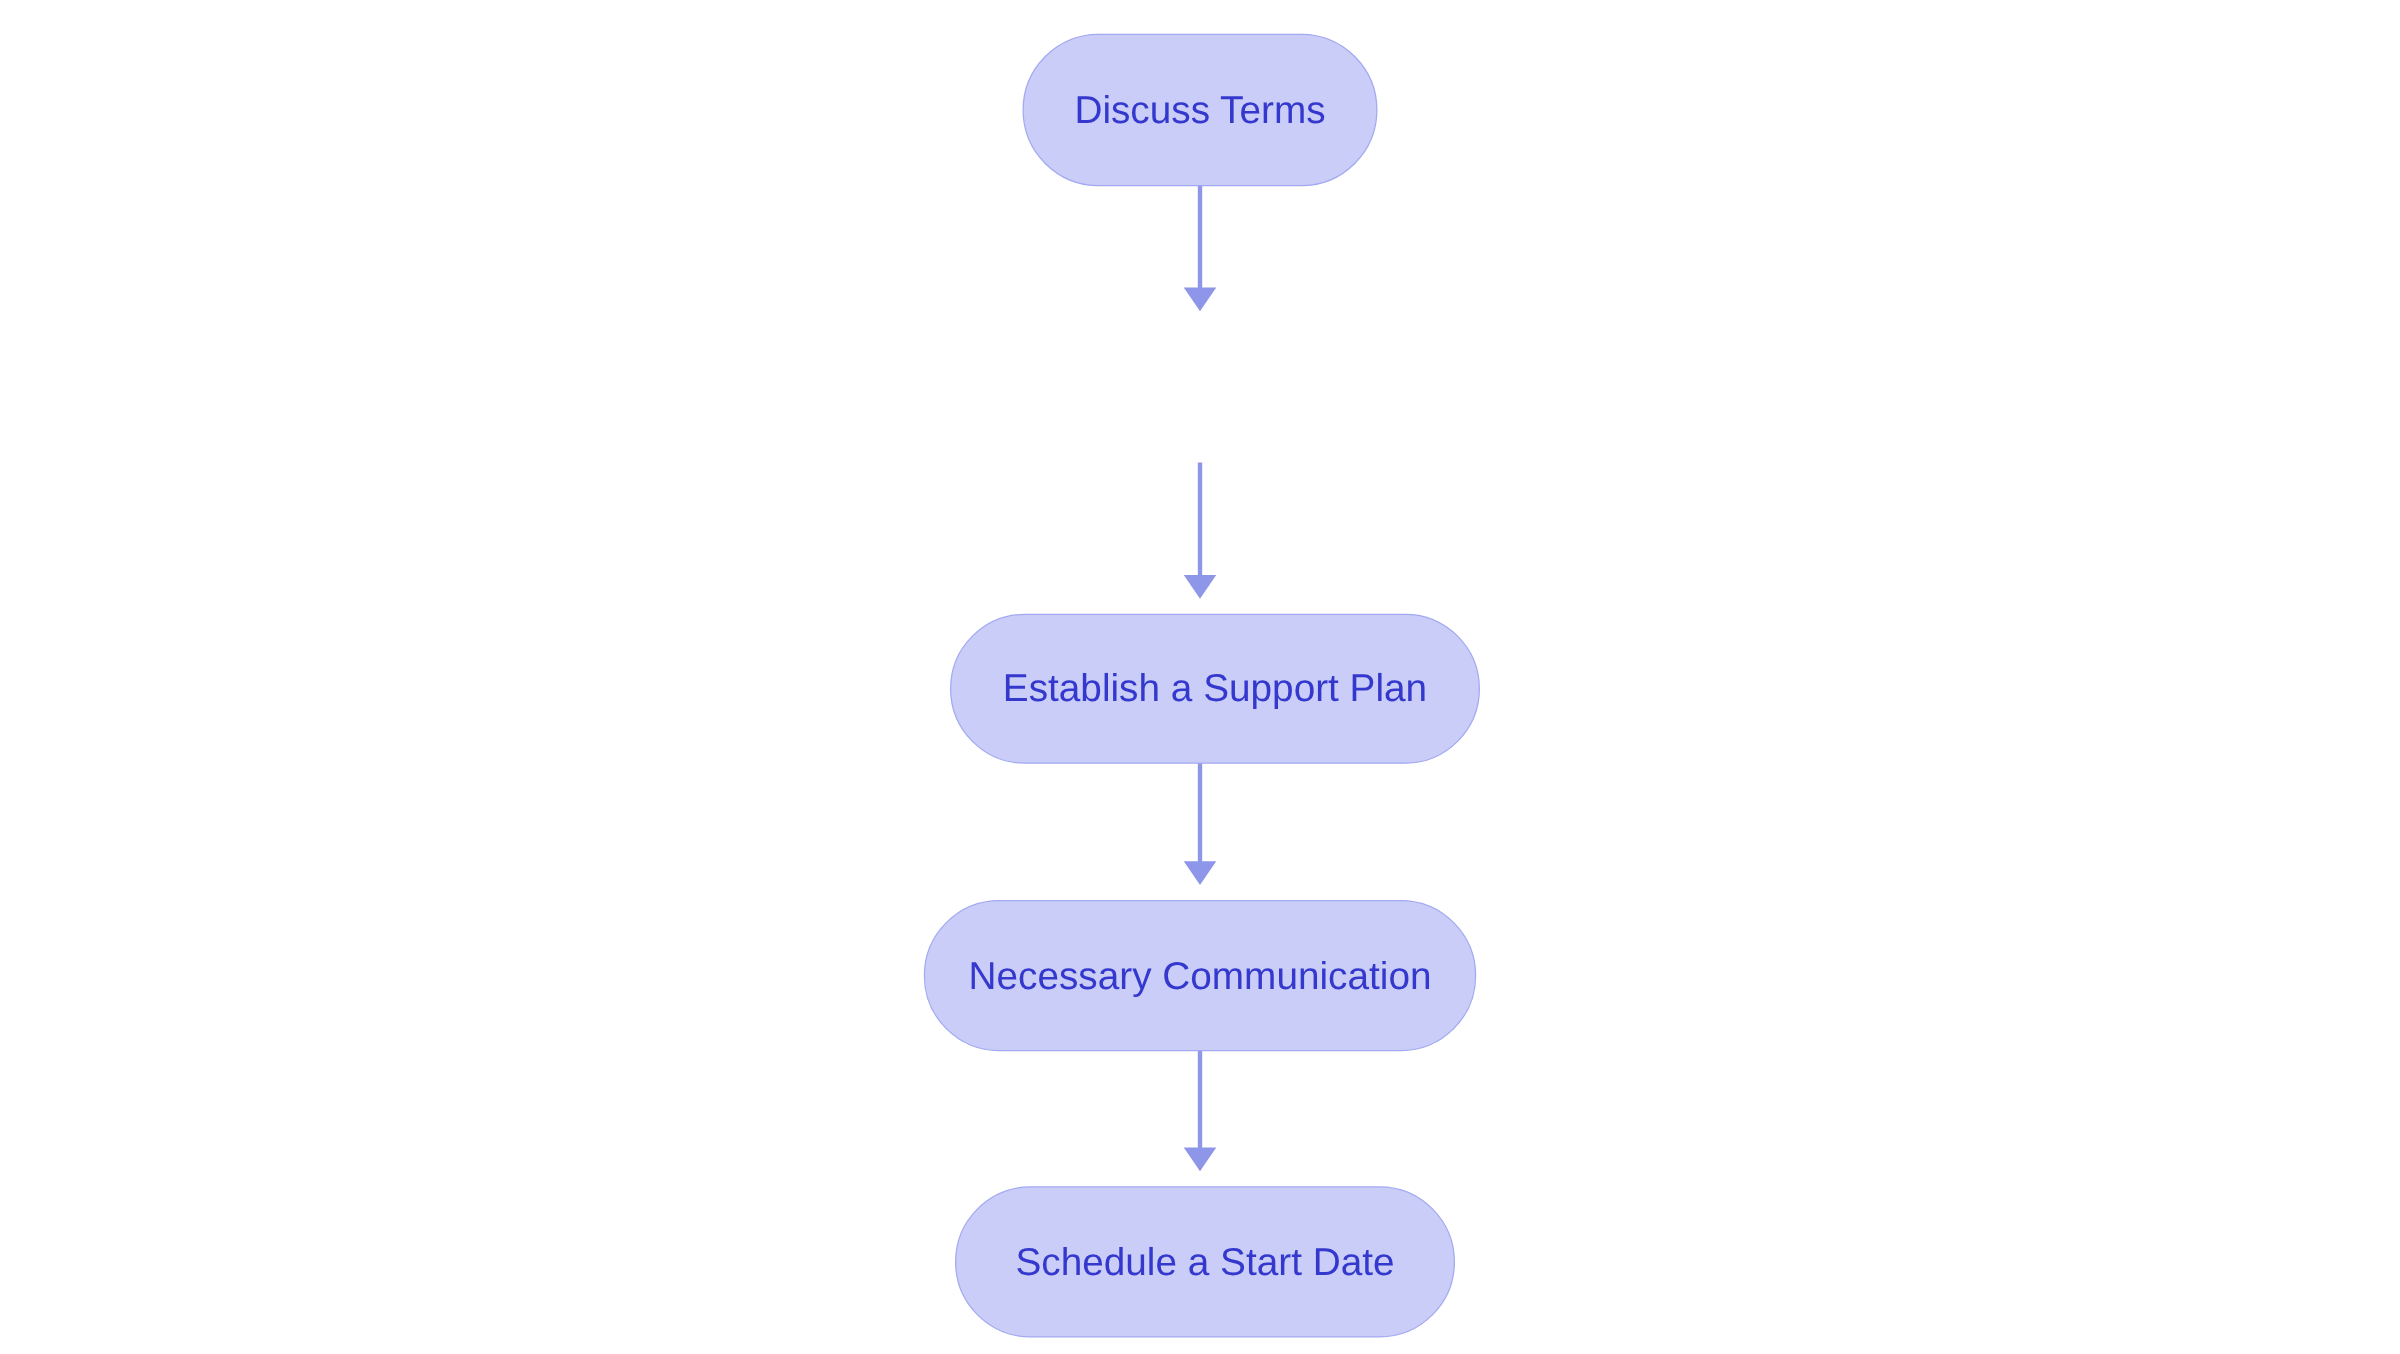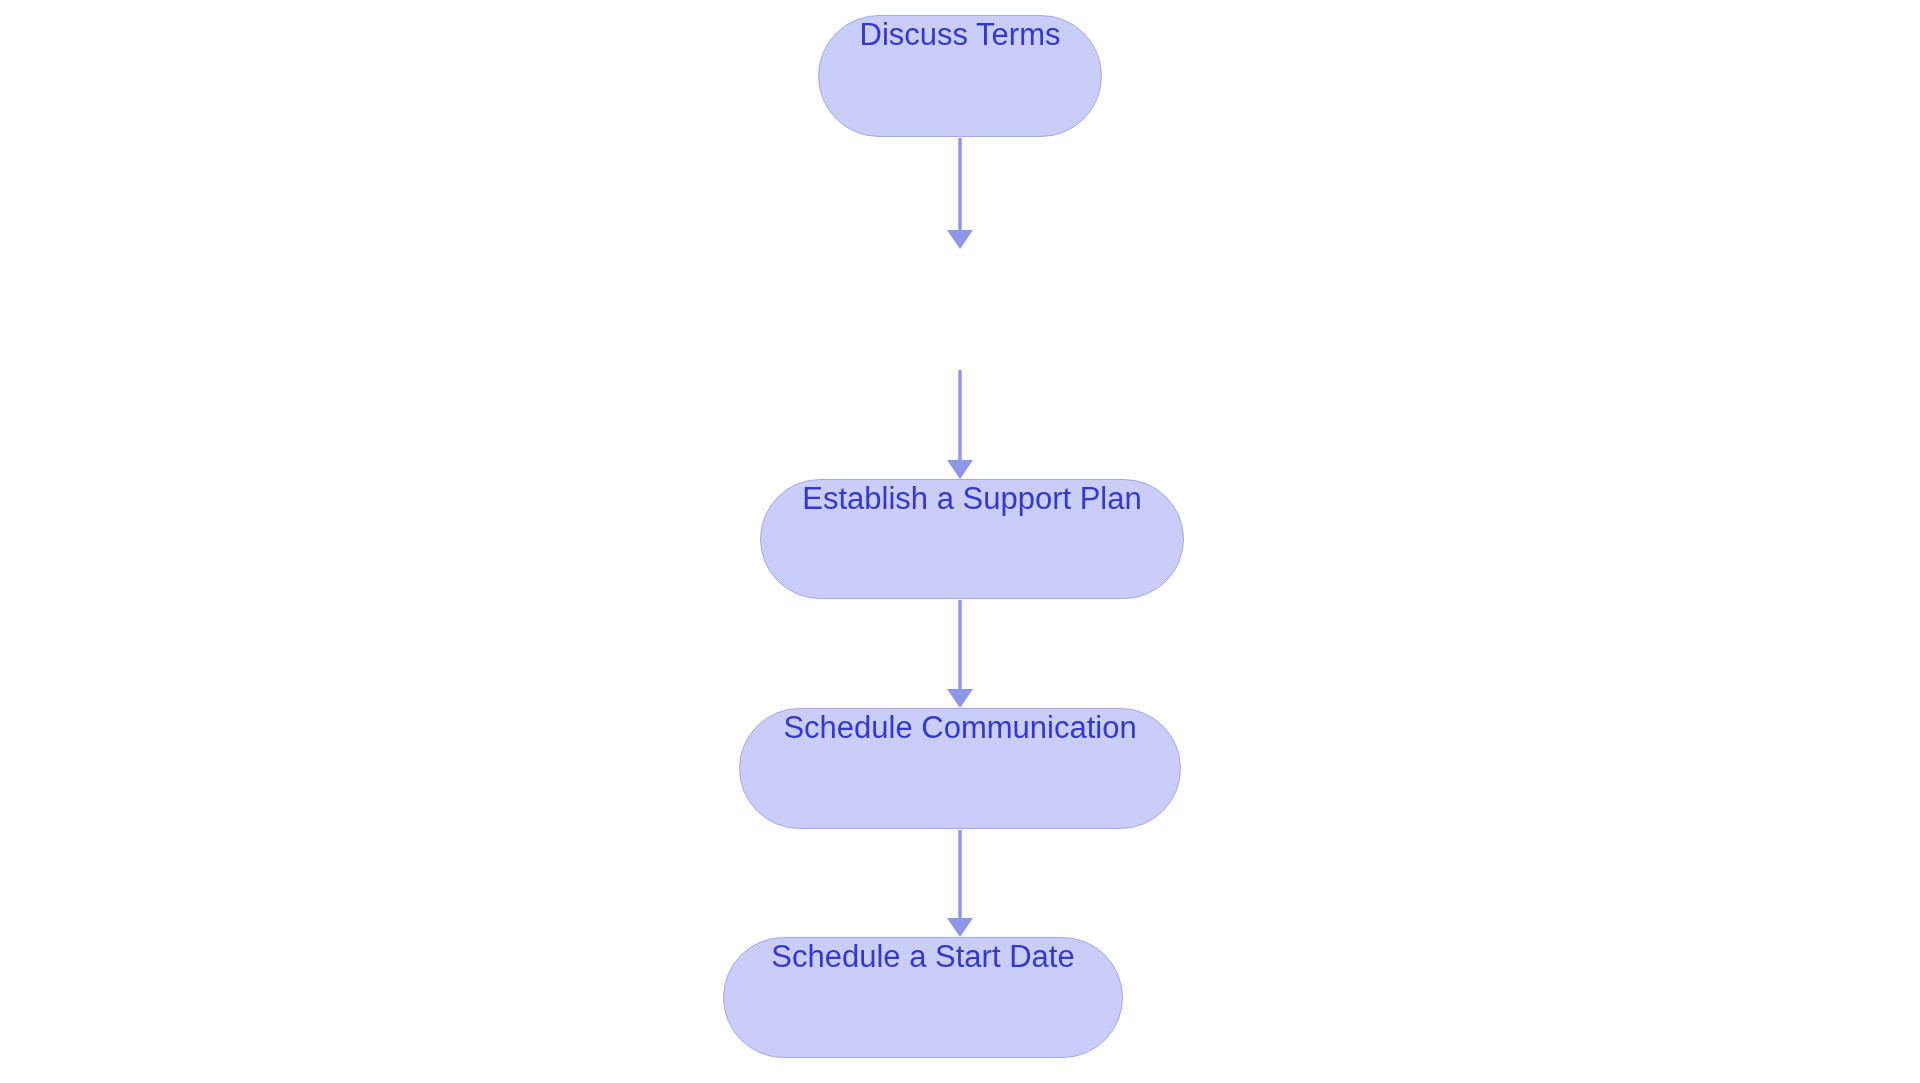--- a/index.html
+++ b/index.html
@@ -26,36 +26,38 @@
     stroke-width: 3.5;
     fill: none;
   }
   .arrow-head {
     fill: var(--arrow, #8e96ea);
     stroke: none;
   }
   .node {
     position: absolute;
     display: flex;
+    align-items: center;
     justify-content: center;
     box-sizing: border-box;
     background: var(--node-fill, #c9cdf8);
     border: 1.6px solid var(--node-border, #a2a9f0);
     border-radius: 61px;
     color: var(--node-text, #3438cc);
     font-size: 31px;
     line-height: 1.2;
     text-align: center;
     white-space: nowrap;
+    margin-top: 12px;
   }
   .n1 { left: 818px; top: 15px;  width: 284px; height: 122px; }
   .n2 { left: 691px; top: 249px; width: 538px; height: 120px; }
   .n3 { left: 760px; top: 479px; width: 424px; height: 120px; }
   .n4 { left: 739px; top: 708px; width: 442px; height: 121px; }
-  .n5 { left: 723px; top: 937px; width: 400px; height: 121px; }
+  .n5 { left: 764px; top: 937px; width: 400px; height: 121px; }
 </style>
 </head>
 <body>
 
 <div class="canvas">
 
   <svg class="arrows" width="1920" height="1083" viewBox="0 0 1920 1083">
     <g>
       <line class="arrow-line" x1="960" y1="138" x2="960" y2="231"></line>
       <polygon class="arrow-head" points="947,230 973,230 960,249"></polygon>
@@ -77,20 +79,20 @@
   <div class="node n1">
     <span>Discuss Terms</span>
   </div>
 
 
   <div class="node n3">
     <span>Establish a Support Plan</span>
   </div>
 
   <div class="node n4">
-    <span>Schedule Communication</span>
+    <span>Necessary Communication</span>
   </div>
 
   <div class="node n5">
     <span>Schedule a Start Date</span>
   </div>
 
 </div>
 
 </body></html>

